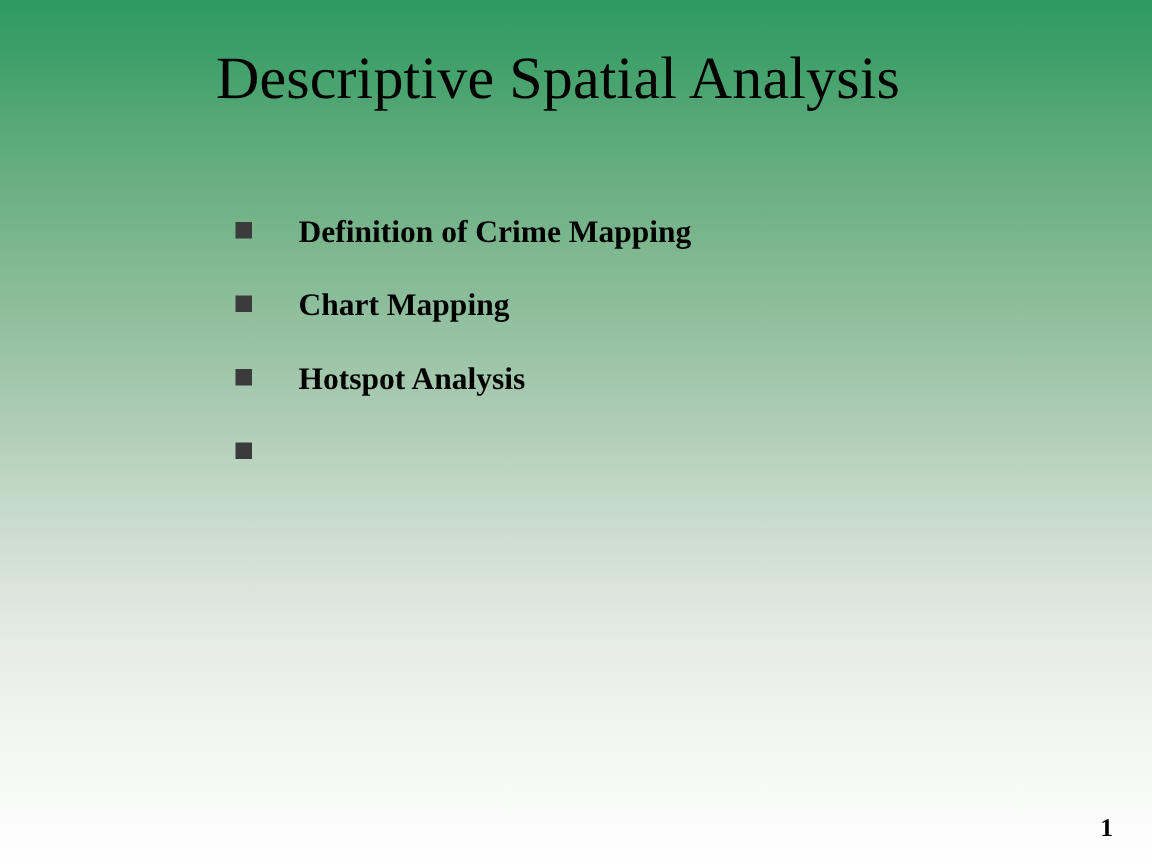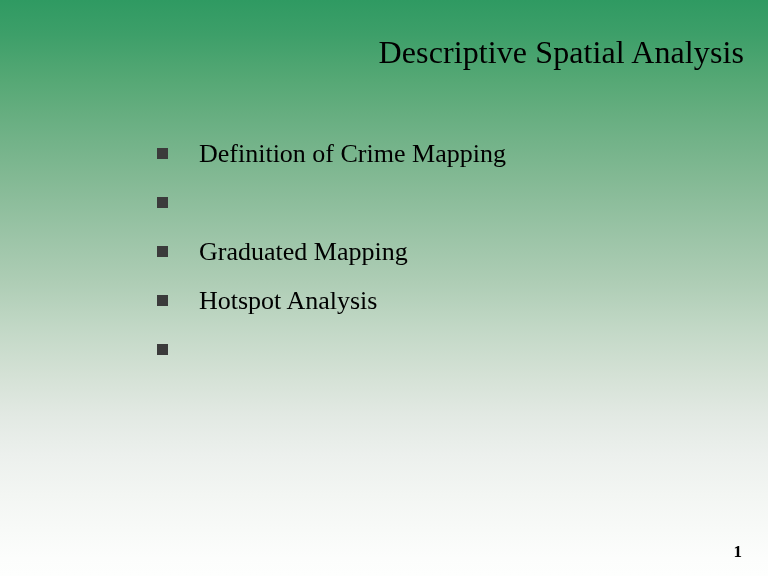--- a/index.html
+++ b/index.html
@@ -32,44 +32,45 @@
         #f8fAf8 92%,
         #fcfdfc 97%,
         #fdfefd 100%
     );
   }
   #slide-title {
     position: absolute;
     left: 0;
     top: 26px;
     width: 744px;
-    text-align: right;
-    font-size: 32px;
+    text-align: center;
+    font-size: 40px;
     line-height: 52px;
     font-weight: normal;
     color: #000000;
     letter-spacing: 0.1px;
   }
   #bullet-list {
     position: absolute;
     left: 155px;
     top: 134px;
     width: 560px;
     margin: 0;
     padding: 0;
     list-style: none;
   }
   .bullet-item {
     position: relative;
     height: 49px;
     padding-left: 44px;
-    font-size: 26px;
+    font-size: 21px;
     line-height: 40px;
     color: #000000;
     white-space: nowrap;
+    font-weight: bold;
   }
   .bullet-marker {
     position: absolute;
     left: 2px;
     top: 14px;
     width: 11px;
     height: 11px;
     background: #3b3b3b;
     display: block;
   }
@@ -94,24 +95,21 @@
 
   <div id="slide-title">Descriptive Spatial Analysis</div>
 
   <ul id="bullet-list">
     <li class="bullet-item">
       <span class="bullet-marker"></span>
       <span class="bullet-text">Definition of Crime Mapping</span>
     </li>
     <li class="bullet-item">
       <span class="bullet-marker"></span>
-    </li>
-    <li class="bullet-item">
-      <span class="bullet-marker"></span>
-      <span class="bullet-text">Graduated Mapping</span>
+      <span class="bullet-text">Chart Mapping</span>
     </li>
     <li class="bullet-item">
       <span class="bullet-marker"></span>
       <span class="bullet-text">Hotspot Analysis</span>
     </li>
     <li class="bullet-item">
       <span class="bullet-marker"></span>
     </li>
   </ul>
 

